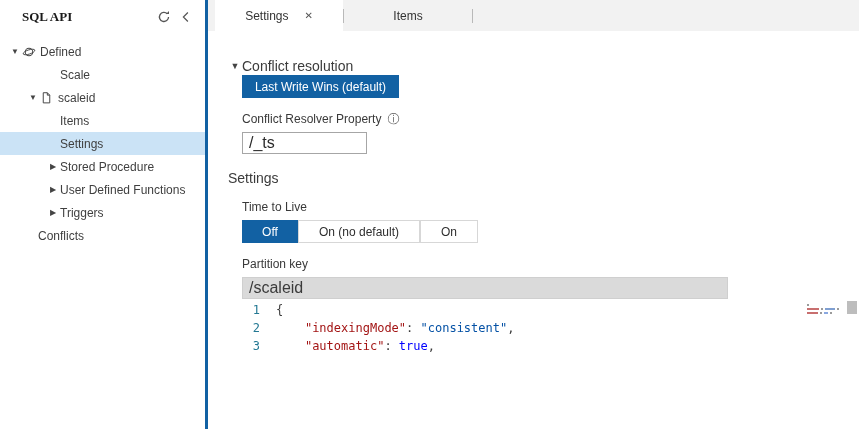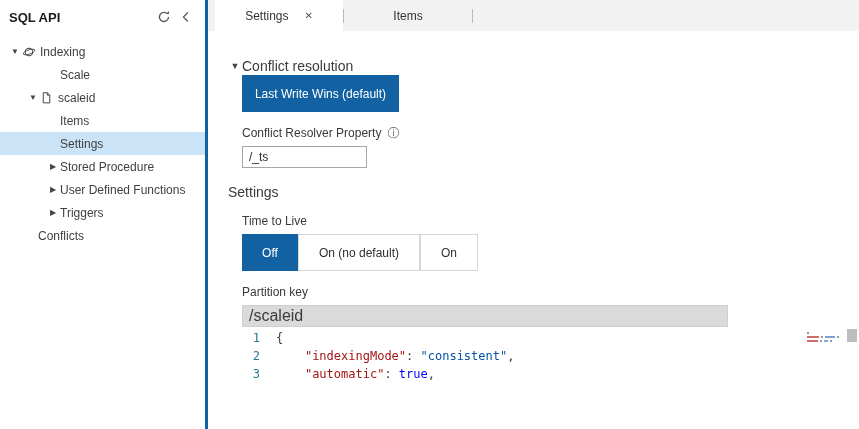--- a/index.html
+++ b/index.html
@@ -3,21 +3,21 @@
 <meta charset="utf-8">
 <style>
   * { box-sizing: border-box; margin: 0; padding: 0; }
   html,body { background:#fff; }
   body { font-family: "Liberation Sans", sans-serif; }
 
   .app { width:859px; height:429px; display:flex; background:#fff; overflow:hidden; font-size:12px; color:#393939; position:relative; }
 
   
   .sidebar { flex:0 0 205px; width:205px; background:#fff; overflow:hidden; }
-  .sidebar-header { display:flex; align-items:center; padding:8px 8px 6px 9px; }
+  .sidebar-header { display:flex; align-items:center; padding:8px 8px 6px 22px;font-family:Liberation Serif, serif; }
   .sidebar-title { font-weight:bold; font-size:13px; color:#1a1a1a; flex:1; }
   .icon-btn { width:22px; height:18px; display:flex; align-items:center; justify-content:center; cursor:pointer; }
 
   .tree { padding-top:8px; }
   .tree-row { height:23px; display:flex; align-items:center; cursor:pointer; white-space:nowrap; }
   .tree-row.selected { background:#cbe3f6; }
   .caret-slot { width:14px; flex:0 0 14px; font-size:8px; color:#444; text-align:center; line-height:1; }
   .icon-slot { width:18px; flex:0 0 18px; display:flex; align-items:center; }
   .tree-label { font-size:12px; color:#3f3f3f; }
 
@@ -37,29 +37,29 @@
   .section-header .caret-slot { font-size:9px; }
   .section-title { font-size:14px; color:#3b3b3b; margin-top:16px; }
 
   .form-block { margin-left:14px; }
   .field-label { font-size:12px; color:#393939; margin-top:14px; margin-bottom:6px; display:flex; align-items:center; gap:6px; }
   .field-label.mt18 { }
   .field-label.indexing { margin-top:24px; margin-bottom:2px; }
   .info { font-size:12px; color:#5f5f5f; line-height:1; }
 
   .toggle-group { display:flex; }
-  .toggle-btn { height:37px; display:flex; align-items:center; justify-content:center; font-size:12px; background:#fff; border:1px solid #d7d7d7; color:#2f2f2f; cursor:pointer; }
+  .toggle-btn { height:23px; display:flex; align-items:center; justify-content:center; font-size:12px; background:#fff; border:1px solid #d7d7d7; color:#2f2f2f; cursor:pointer; }
   .toggle-btn.selected { background:#1261a3; border-color:#1261a3; color:#fff; }
   #mode-toggle .toggle-btn:nth-child(1) { width:157px; }
   #mode-toggle .toggle-btn:nth-child(2) { width:177px; }
   #ttl-toggle .toggle-btn:nth-child(1) { width:56px; }
   #ttl-toggle .toggle-btn:nth-child(2) { width:122px; }
   #ttl-toggle .toggle-btn:nth-child(3) { width:58px; }
 
-  .text-input { width:125px; height:22px; border:1px solid #a6a6a6; font-size:12px; padding:0 6px; color:#2b2b2b; font-family:inherit; outline:none; }
+  .text-input { width:125px; height:22px; border:1px solid #a6a6a6; font-size:16px; padding:0 6px; color:#2b2b2b; font-family:inherit; outline:none; }
   .disabled-input { width:486px; height:22px; background:#dadada; border:1px solid #cfcfcf; color:#3a3a3a; font-size:16px; padding:0 6px; font-family:inherit; }
 
   
   .editor { position:relative; margin-top:2px; font-family:"DejaVu Sans Mono", monospace; font-size:12px; line-height:18px; padding-right:60px; }
   .code-line { display:flex; white-space:pre; }
   .line-num { flex:0 0 34px; width:34px; text-align:right; padding-right:16px; color:#237893; }
   .tok-key { color:#a31515; }
   .tok-value { color:#0451a5; }
   .tok-punct { color:#3b3b3b; }
   .tok-bool { color:#0000ff; }
@@ -92,21 +92,21 @@
     </div>
     <div class="tree" id="tree">
         <div class="tree-row" style="padding-left: 8px;">
           <span class="caret-slot">▼</span>
           <span class="icon-slot">
             <svg width="14" height="14" viewBox="0 0 16 16">
               <circle cx="8" cy="8" r="4.3" fill="none" stroke="#444" stroke-width="1.2"></circle>
               <ellipse cx="8" cy="8" rx="7" ry="2.4" fill="none" stroke="#444" stroke-width="1" transform="rotate(-18 8 8)"></ellipse>
             </svg>
           </span>
-          <span class="tree-label">Indexing</span>
+          <span class="tree-label">Defined</span>
         </div>
         <div class="tree-row" style="padding-left: 46px;">
           <span class="caret-slot"></span>
           <span class="tree-label">Scale</span>
         </div>
         <div class="tree-row" style="padding-left: 26px;">
           <span class="caret-slot">▼</span>
           <span class="icon-slot">
             <svg width="13" height="14" viewBox="0 0 16 16">
               <path d="M4 1.5h5l3 3V14H4z" fill="none" stroke="#444" stroke-width="1.2"></path>

